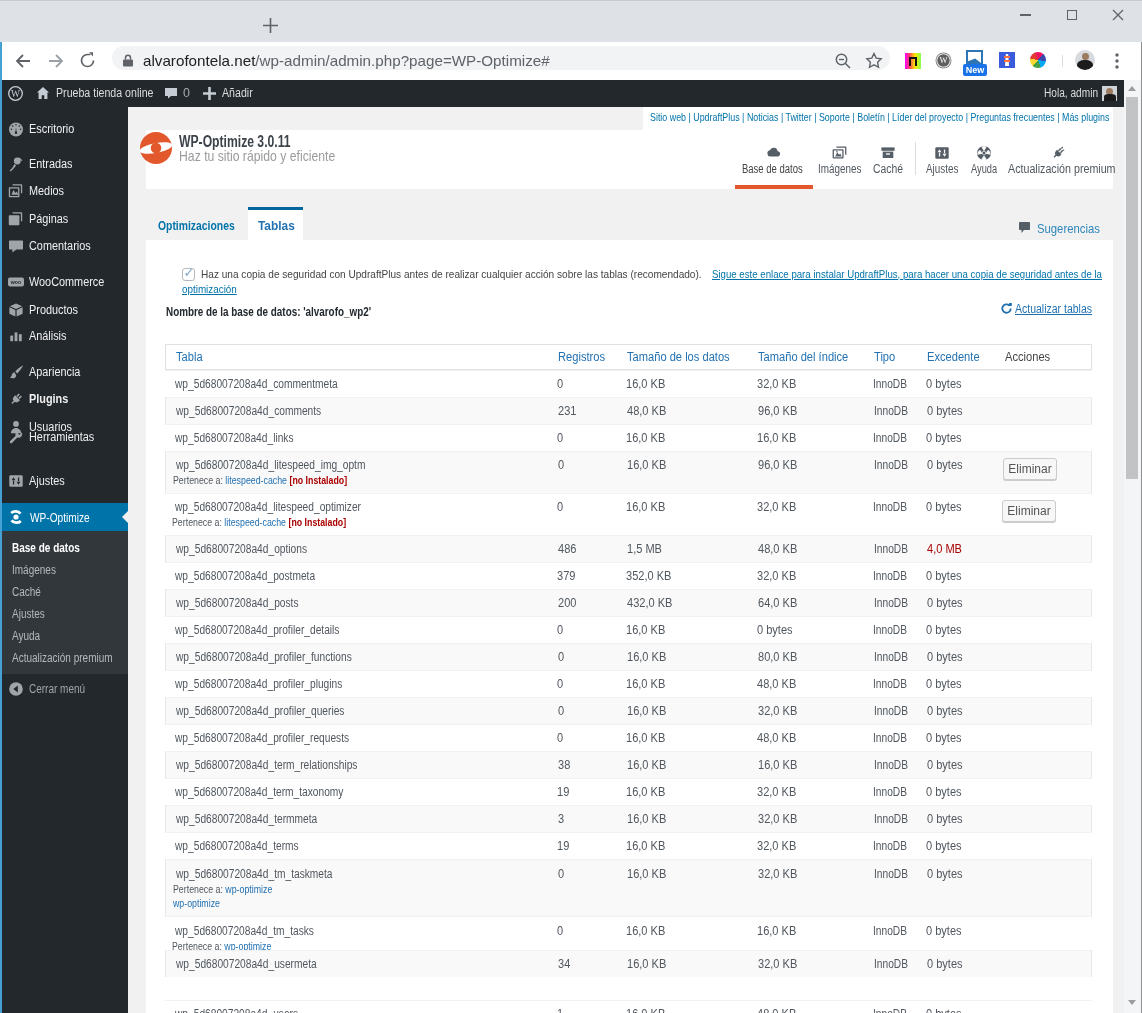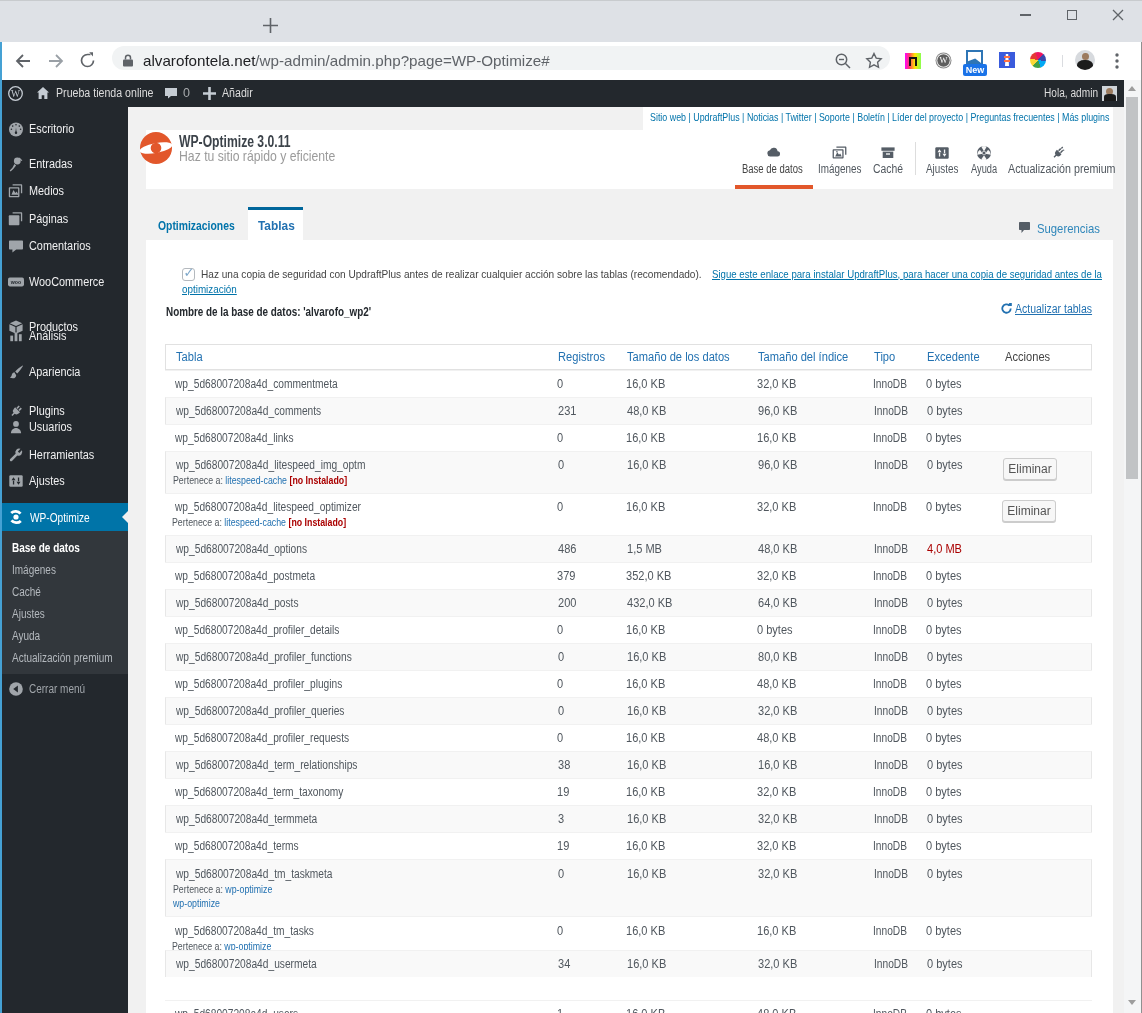--- a/index.html
+++ b/index.html
@@ -224,21 +224,21 @@
       </svg>
       <span class="lbl">Comentarios</span>
     </div>
 <div class="mi" style="top:268.5px;">
       <svg width="16" height="16" viewBox="0 0 16 16">
         <rect x="0" y="3.6" width="16" height="8.8" rx="1.8" fill="#a0a5aa"></rect>
         <text x="8" y="10.2" font-size="5.2" font-weight="bold" fill="#23282d" text-anchor="middle" font-family="Liberation Sans">woo</text>
       </svg>
       <span class="lbl">WooCommerce</span>
     </div>
-<div class="mi" style="top:313px;">
+<div class="mi" style="top:296px;">
       <svg width="16" height="16" viewBox="0 0 16 16">
         <g fill="#a0a5aa">
           <path d="M8 1.6l6.2 2.7L8 7 1.8 4.3z"></path>
           <path d="M1.4 5.3l6 2.6v6.5l-6-2.6z"></path>
           <path d="M14.6 5.3l-6 2.6v6.5l6-2.6z"></path>
         </g>
       </svg>
       <span class="lbl">Productos</span>
     </div>
 <div class="mi" style="top:322.5px;">
@@ -252,39 +252,39 @@
       <span class="lbl">Análisis</span>
     </div>
 <div class="mi" style="top:358.5px;">
       <svg width="16" height="16" viewBox="0 0 16 16">
         <g fill="#a0a5aa">
           <path d="M14.8 1.6c-2.6 1.4-6.1 4.2-7.6 5.8l2 2c1.7-1.5 4.5-5 5.9-7.6zM6.4 8.3c-.9 0-2.3 1-2.6 2.5-.25 1.4-.85 2.1-1.9 2.7.85.5 2.1.85 3 .85 1.9 0 3.2-1.4 3.3-3.2z"></path>
         </g>
       </svg>
       <span class="lbl">Apariencia</span>
     </div>
-<div class="mi" style="top:397px;">
+<div class="mi" style="top:385px;font-weight:bold;">
       <svg width="16" height="16" viewBox="0 0 16 16">
         <g fill="#a0a5aa" transform="rotate(45 8 8)">
           <path d="M6 2.2h1.6v3.2H6zM8.9 2.2h1.6v3.2H8.9z"></path>
           <path d="M4.8 6h6.9v1.6a3.45 3.45 0 0 1-2.7 3.37V14H7.5v-3.03A3.45 3.45 0 0 1 4.8 7.6z"></path>
         </g>
       </svg>
       <span class="lbl">Plugins</span>
     </div>
 <div class="mi" style="top:413.5px;">
       <svg width="16" height="16" viewBox="0 0 16 16">
         <g fill="#a0a5aa">
           <circle cx="8" cy="4.9" r="2.9"></circle>
           <path d="M2.9 14.2c0-2.9 2.3-5.2 5.1-5.2s5.1 2.3 5.1 5.2z"></path>
         </g>
       </svg>
       <span class="lbl">Usuarios</span>
     </div>
-<div class="mi" style="top:441px;padding-left:48px;">
+<div class="mi" style="top:423px;padding-left:48px;">
       <svg width="16" height="16" viewBox="0 0 16 16">
         <path fill="#a0a5aa" d="M13.9 3.2L11.3 5.9 9.9 4.5l2.6-2.7a3.8 3.8 0 0 0-4.9 5L2.2 12.1c-.5.5-.5 1.3 0 1.8s1.3.5 1.8 0l5.3-5.4a3.8 3.8 0 0 0 4.6-5.3z"></path>
       </svg>
       <span class="lbl">Herramientas</span>
     </div>
 <div class="mi" style="top:467.5px;">
       <svg width="16" height="16" viewBox="0 0 16 16">
         <rect x="1.3" y="2.3" width="13.4" height="11.4" rx="1.2" fill="#a0a5aa"></rect>
         <path fill="#23282d" d="M5.5 4.3l2 3H3.5zM4.9 7.7h1.3v3.8H4.9z"></path>
         <path fill="#23282d" d="M10.5 11.7l-2-3h4zM9.9 4.5h1.3v3.8H9.9z"></path>

